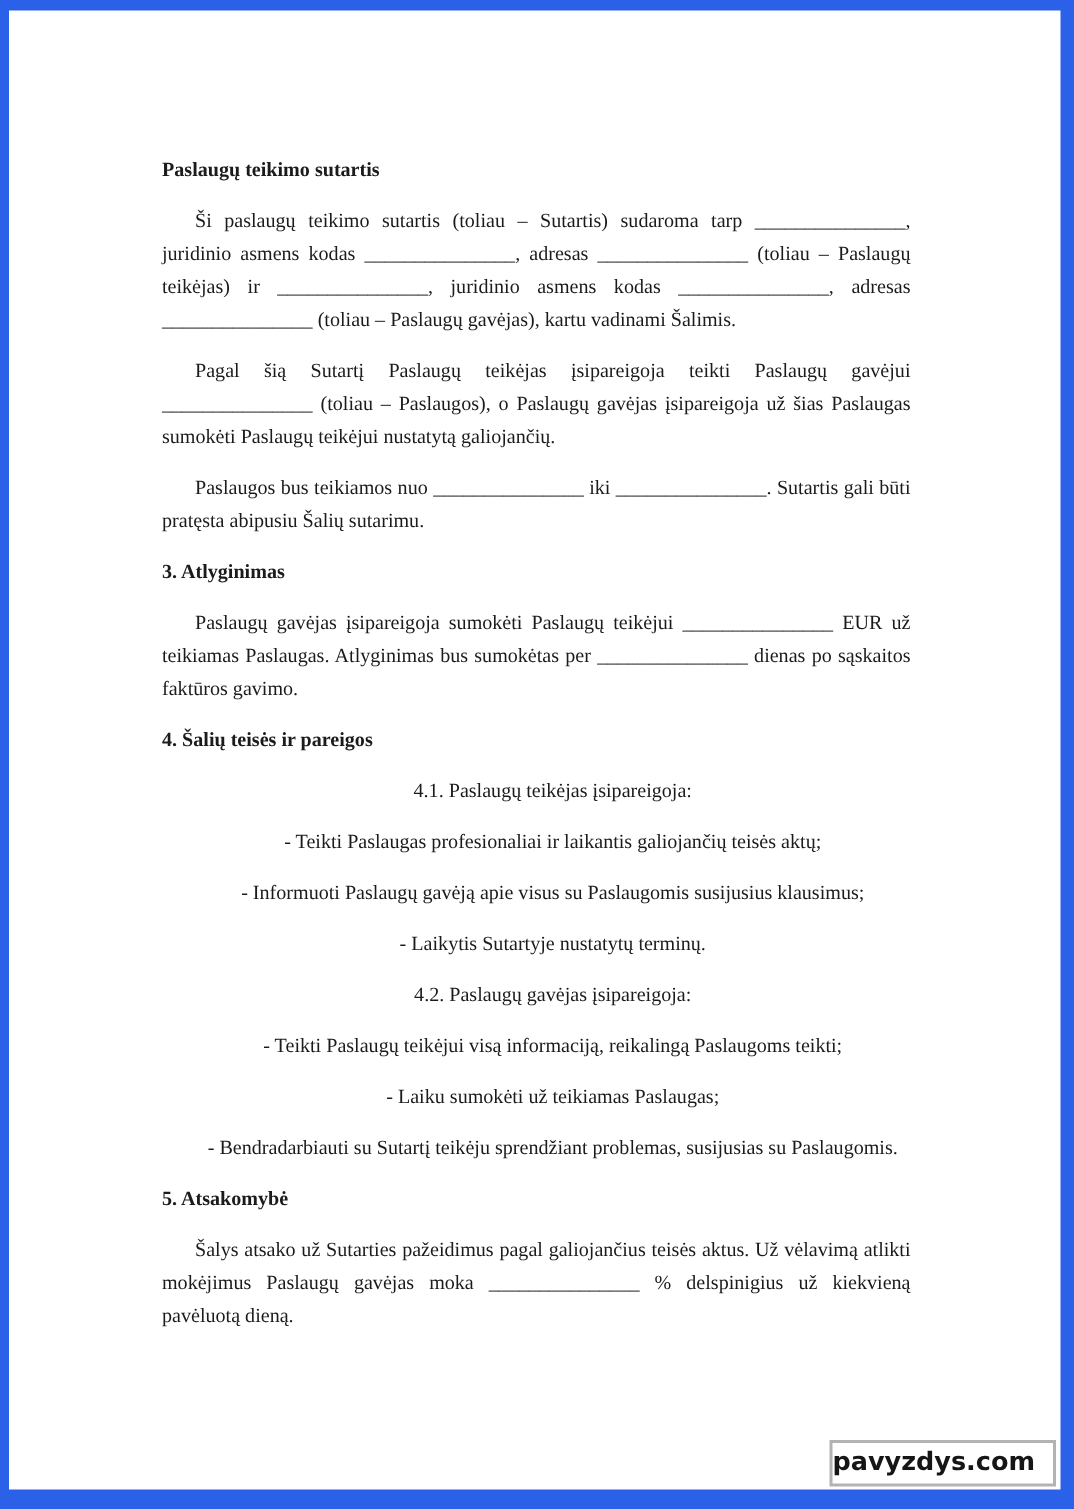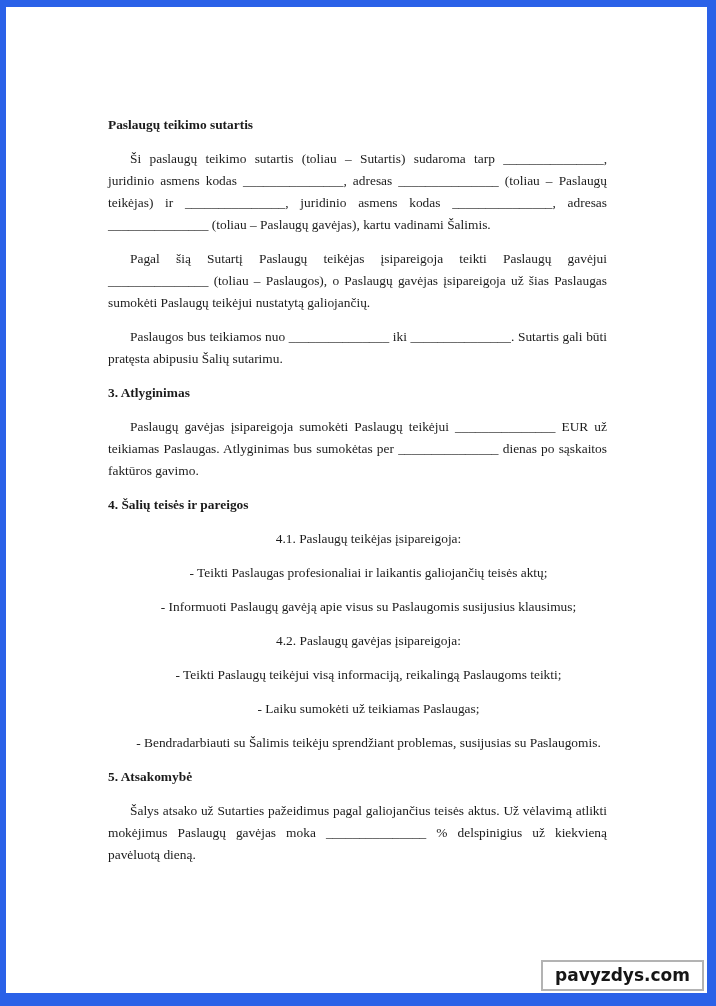--- a/index.html
+++ b/index.html
@@ -12,21 +12,21 @@
     border-color: #2a61e8;
     border-width: 7px 9px 13px 6px;
     position: relative;
     overflow: hidden;
     font-family: "Liberation Serif", serif;
   }
   .content {
     padding: 95px 100px 0 102px;
   }
   .doc-title, .sec-heading, .para, .sub {
-    margin: 12px 0 12px 0;
+    margin: 0 0 12px 0;
     font-size: 13.4px;
     line-height: 22px;
     color: #1b1b1b;
   }
   .doc-title, .sec-heading {
     font-weight: bold;
   }
   .para {
     text-align: justify;
     text-indent: 22px;
@@ -34,21 +34,21 @@
   .sub {
     text-indent: 22px;
     text-align: center;
   }
   .watermark {
     position: absolute;
     right: 3px;
     bottom: 2px;
     background: #ffffff;
     border: 2px solid #b3b3b3;
-    padding: 2px 12px 3px 12px;
+    padding: 2px 12px 3px 0;
     font-family: "DejaVu Sans", sans-serif;
     font-weight: bold;
     font-size: 17px;
     line-height: 22px;
     color: #161616;
   }
 </style>
 </head>
 <body>
 
@@ -62,24 +62,25 @@
 
   <p class="para">Paslaugos bus teikiamos nuo _______________ iki _______________. Sutartis gali būti pratęsta abipusiu Šalių sutarimu.</p>
 
   <h2 class="sec-heading">3. Atlyginimas</h2>
   <p class="para">Paslaugų gavėjas įsipareigoja sumokėti Paslaugų teikėjui _______________ EUR už teikiamas Paslaugas. Atlyginimas bus sumokėtas per _______________ dienas po sąskaitos faktūros gavimo.</p>
 
   <h2 class="sec-heading">4. Šalių teisės ir pareigos</h2>
   <p class="sub">4.1. Paslaugų teikėjas įsipareigoja:</p>
   <p class="sub">- Teikti Paslaugas profesionaliai ir laikantis galiojančių teisės aktų;</p>
   <p class="sub">- Informuoti Paslaugų gavėją apie visus su Paslaugomis susijusius klausimus;</p>
+  <p class="sub">- Laikytis Sutartyje nustatytų terminų.</p>
   <p class="sub">4.2. Paslaugų gavėjas įsipareigoja:</p>
   <p class="sub">- Teikti Paslaugų teikėjui visą informaciją, reikalingą Paslaugoms teikti;</p>
   <p class="sub">- Laiku sumokėti už teikiamas Paslaugas;</p>
-  <p class="sub">- Bendradarbiauti su Šalimis teikėju sprendžiant problemas, susijusias su Paslaugomis.</p>
+  <p class="sub">- Bendradarbiauti su Sutartį teikėju sprendžiant problemas, susijusias su Paslaugomis.</p>
 
   <h2 class="sec-heading">5. Atsakomybė</h2>
   <p class="para">Šalys atsako už Sutarties pažeidimus pagal galiojančius teisės aktus. Už vėlavimą atlikti mokėjimus Paslaugų gavėjas moka _______________ % delspinigius už kiekvieną pavėluotą dieną.</p>
 
 </div>
 
 <div class="watermark">
   <span>pavyzdys.com</span>
 </div>
 

